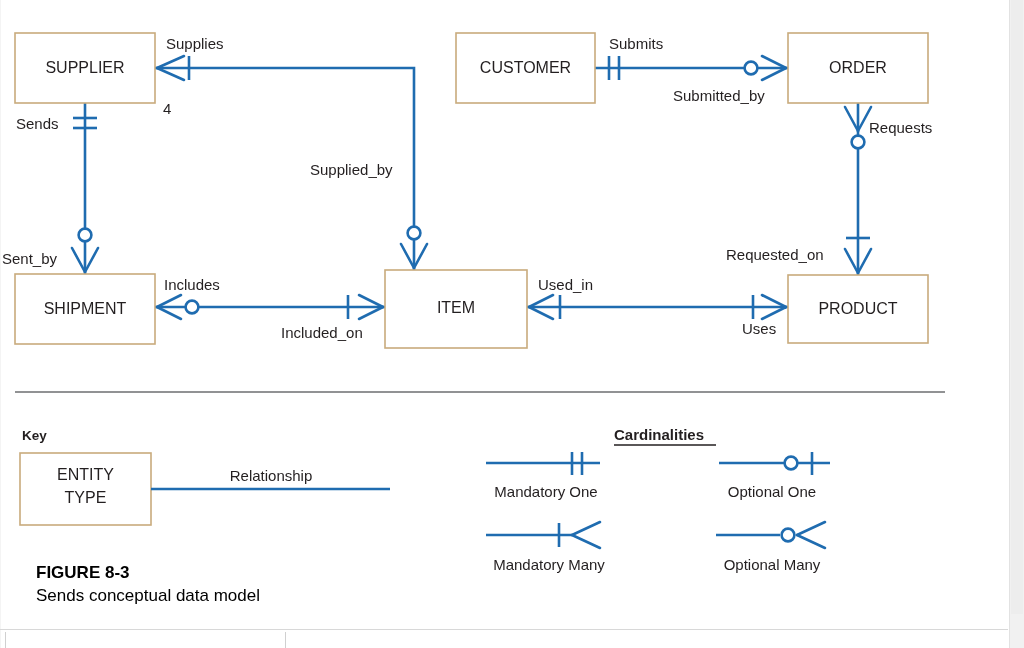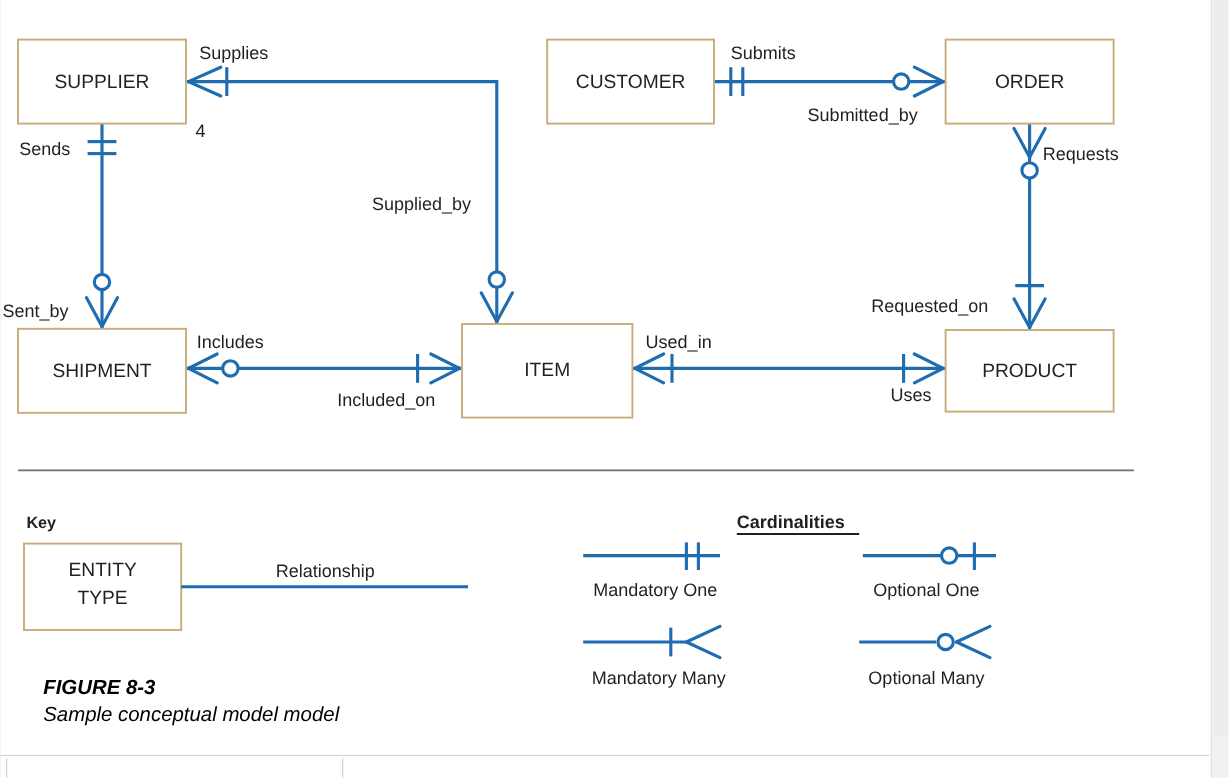--- a/index.html
+++ b/index.html
@@ -104,21 +104,20 @@
     font-family: "Liberation Sans", sans-serif;
     font-size: 15px;
     fill: #231f20;
     text-anchor: middle;
   }
   #figure-caption {
     position: absolute;
     left: 36px;
     top: 562px;
     width: 600px;
-    font-style: italic;
   }
   #figure-caption .fig-number {
     font-family: "Liberation Sans", sans-serif;
     font-size: 17px;
     font-weight: bold;
     color: #000000;
     line-height: 22px;
   }
   #figure-caption .fig-title {
     font-family: "Liberation Sans", sans-serif;
@@ -359,21 +358,21 @@
         <circle class="rel-circle" cx="788" cy="535" r="6.4"></circle>
         <path class="rel-crow" d="M 797 535 L 825 522"></path>
         <path class="rel-crow" d="M 797 535 L 825 548"></path>
         <text class="card-caption" x="772" y="570">Optional Many</text>
       </g>
     </g>
   </svg>
 
   <div id="figure-caption">
     <div class="fig-number">FIGURE 8-3</div>
-    <div class="fig-title">Sample conceptual model model</div>
+    <div class="fig-title">Sends conceptual data model</div>
   </div>
 
   <div id="bottom-rule"></div>
   <div class="bottom-tick" style="left:5px;"></div>
   <div class="bottom-tick" style="left:285px;"></div>
 
   <div id="scrollbar-track">
     <div id="scrollbar-thumb"></div>
   </div>
 

